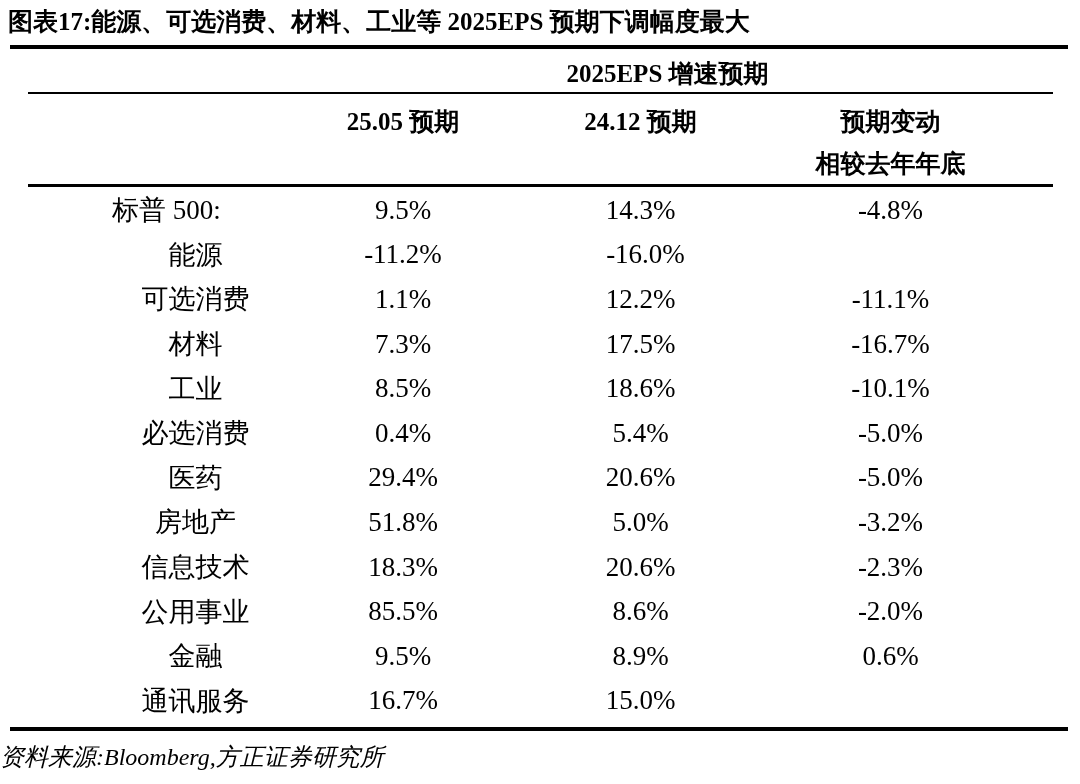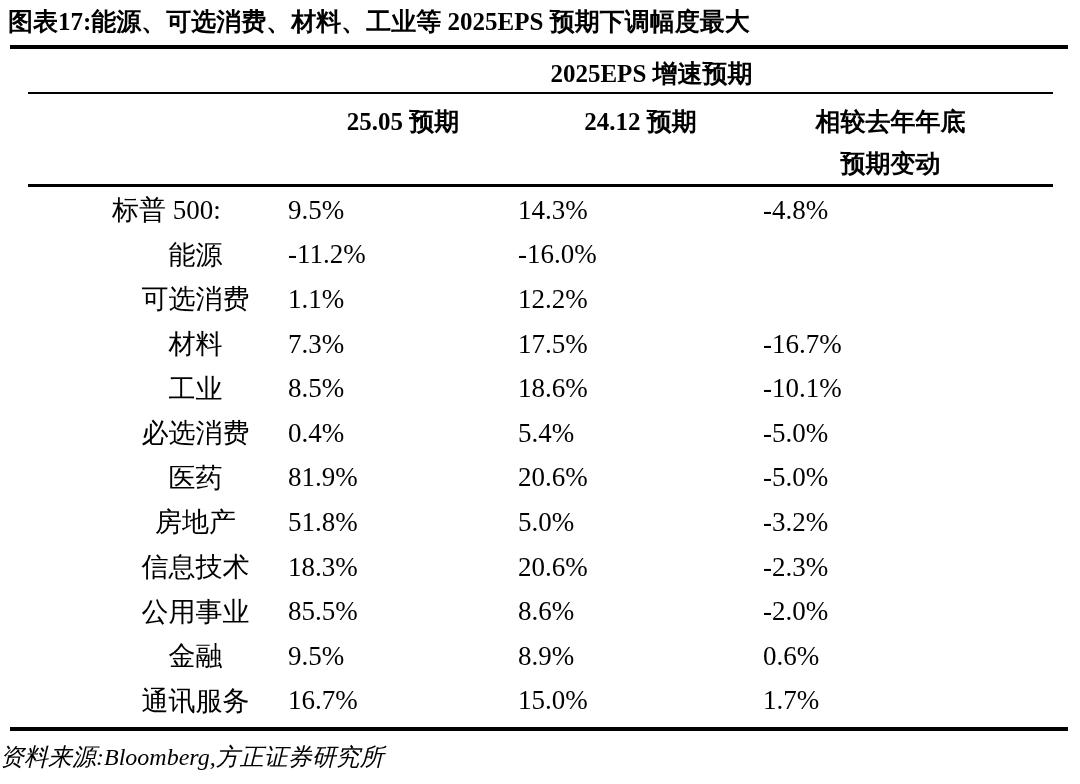--- a/index.html
+++ b/index.html
@@ -16,40 +16,40 @@
     font-size:25px; font-weight:bold; white-space:nowrap;
   }
 
   .rule { position:absolute; background:#000; }
   .rule-top    { left:10px; top:45px;  width:1058px; height:4px; }
   .rule-head   { left:28px; top:92px;  width:1025px; height:2px; }
   .rule-subhd  { left:28px; top:184px; width:1025px; height:3px; }
   .rule-bottom { left:10px; top:727px; width:1058px; height:4px; }
 
   .span-header {
-    position:absolute; left:24px; top:57px; width:1025px;
+    position:absolute; left:40px; top:57px; width:1025px;
     padding-left:230px; text-align:center;
     font-size:25px; font-weight:bold;
   }
 
   .colheads {
     position:absolute; left:28px; top:101px; width:990px;
     display:flex; font-weight:bold; font-size:25px;
   }
   .colheads .c { text-align:center; line-height:42px; }
   .c-label { width:260px; }
   .c-v1 { width:230px; }
   .c-v2 { width:245px; }
   .c-v3 { width:255px; }
 
   .rows { position:absolute; left:28px; top:188px; width:990px; }
   .trow { display:flex; align-items:center; height:44.6px; font-size:27px; }
   .trow .label { width:260px; padding-left:17px; text-align:center; white-space:nowrap; }
   .trow .label.indent { padding-left:75px; }
-  .trow .v { }
+  .trow .v { text-align:center; }
   .trow .v1 { width:230px; }
   .trow .v2 { width:245px; }
   .trow .v3 { width:255px; }
 
   .footer {
     position:absolute; left:0; top:741px;
     font-size:24px; font-style:italic; white-space:nowrap;
   }
 </style>
 </head>
@@ -63,22 +63,22 @@
 
   <div class="span-header">2025EPS 增速预期</div>
 
   <div class="rule rule-head"></div>
 
   <div class="colheads">
     <div class="c c-label"></div>
     <div class="c c-v1">25.05 预期</div>
     <div class="c c-v2">24.12 预期</div>
     <div class="c c-v3">
+      <div>预期变动</div>
       <div>相较去年年底</div>
-      <div>预期变动</div>
     </div>
   </div>
 
   <div class="rule rule-subhd"></div>
 
   <div class="rows">
       <div class="trow">
         <div class="label">标普 500:</div>
         <div class="v v1">9.5%</div>
         <div class="v v2">14.3%</div>
@@ -86,20 +86,21 @@
       </div>
       <div class="trow">
         <div class="label indent">能源</div>
         <div class="v v1">-11.2%</div>
         <div class="v v3">-16.0%</div>
       </div>
       <div class="trow">
         <div class="label indent">可选消费</div>
         <div class="v v1">1.1%</div>
         <div class="v v2">12.2%</div>
+        <div class="v v3">-11.1%</div>
       </div>
       <div class="trow">
         <div class="label indent">材料</div>
         <div class="v v1">7.3%</div>
         <div class="v v2">17.5%</div>
         <div class="v v3">-16.7%</div>
       </div>
       <div class="trow">
         <div class="label indent">工业</div>
         <div class="v v1">8.5%</div>
@@ -107,21 +108,21 @@
         <div class="v v3">-10.1%</div>
       </div>
       <div class="trow">
         <div class="label indent">必选消费</div>
         <div class="v v1">0.4%</div>
         <div class="v v2">5.4%</div>
         <div class="v v3">-5.0%</div>
       </div>
       <div class="trow">
         <div class="label indent">医药</div>
-        <div class="v v1">81.9%</div>
+        <div class="v v1">29.4%</div>
         <div class="v v2">20.6%</div>
         <div class="v v3">-5.0%</div>
       </div>
       <div class="trow">
         <div class="label indent">房地产</div>
         <div class="v v1">51.8%</div>
         <div class="v v2">5.0%</div>
         <div class="v v3">-3.2%</div>
       </div>
       <div class="trow">
@@ -139,21 +140,20 @@
       <div class="trow">
         <div class="label indent">金融</div>
         <div class="v v1">9.5%</div>
         <div class="v v2">8.9%</div>
         <div class="v v3">0.6%</div>
       </div>
       <div class="trow">
         <div class="label indent">通讯服务</div>
         <div class="v v1">16.7%</div>
         <div class="v v2">15.0%</div>
-        <div class="v v3">1.7%</div>
       </div>
     </div>
 
   <div class="rule rule-bottom"></div>
 
   <div class="footer">资料来源:Bloomberg,方正证券研究所</div>
 
 </div>
 
 </body></html>

